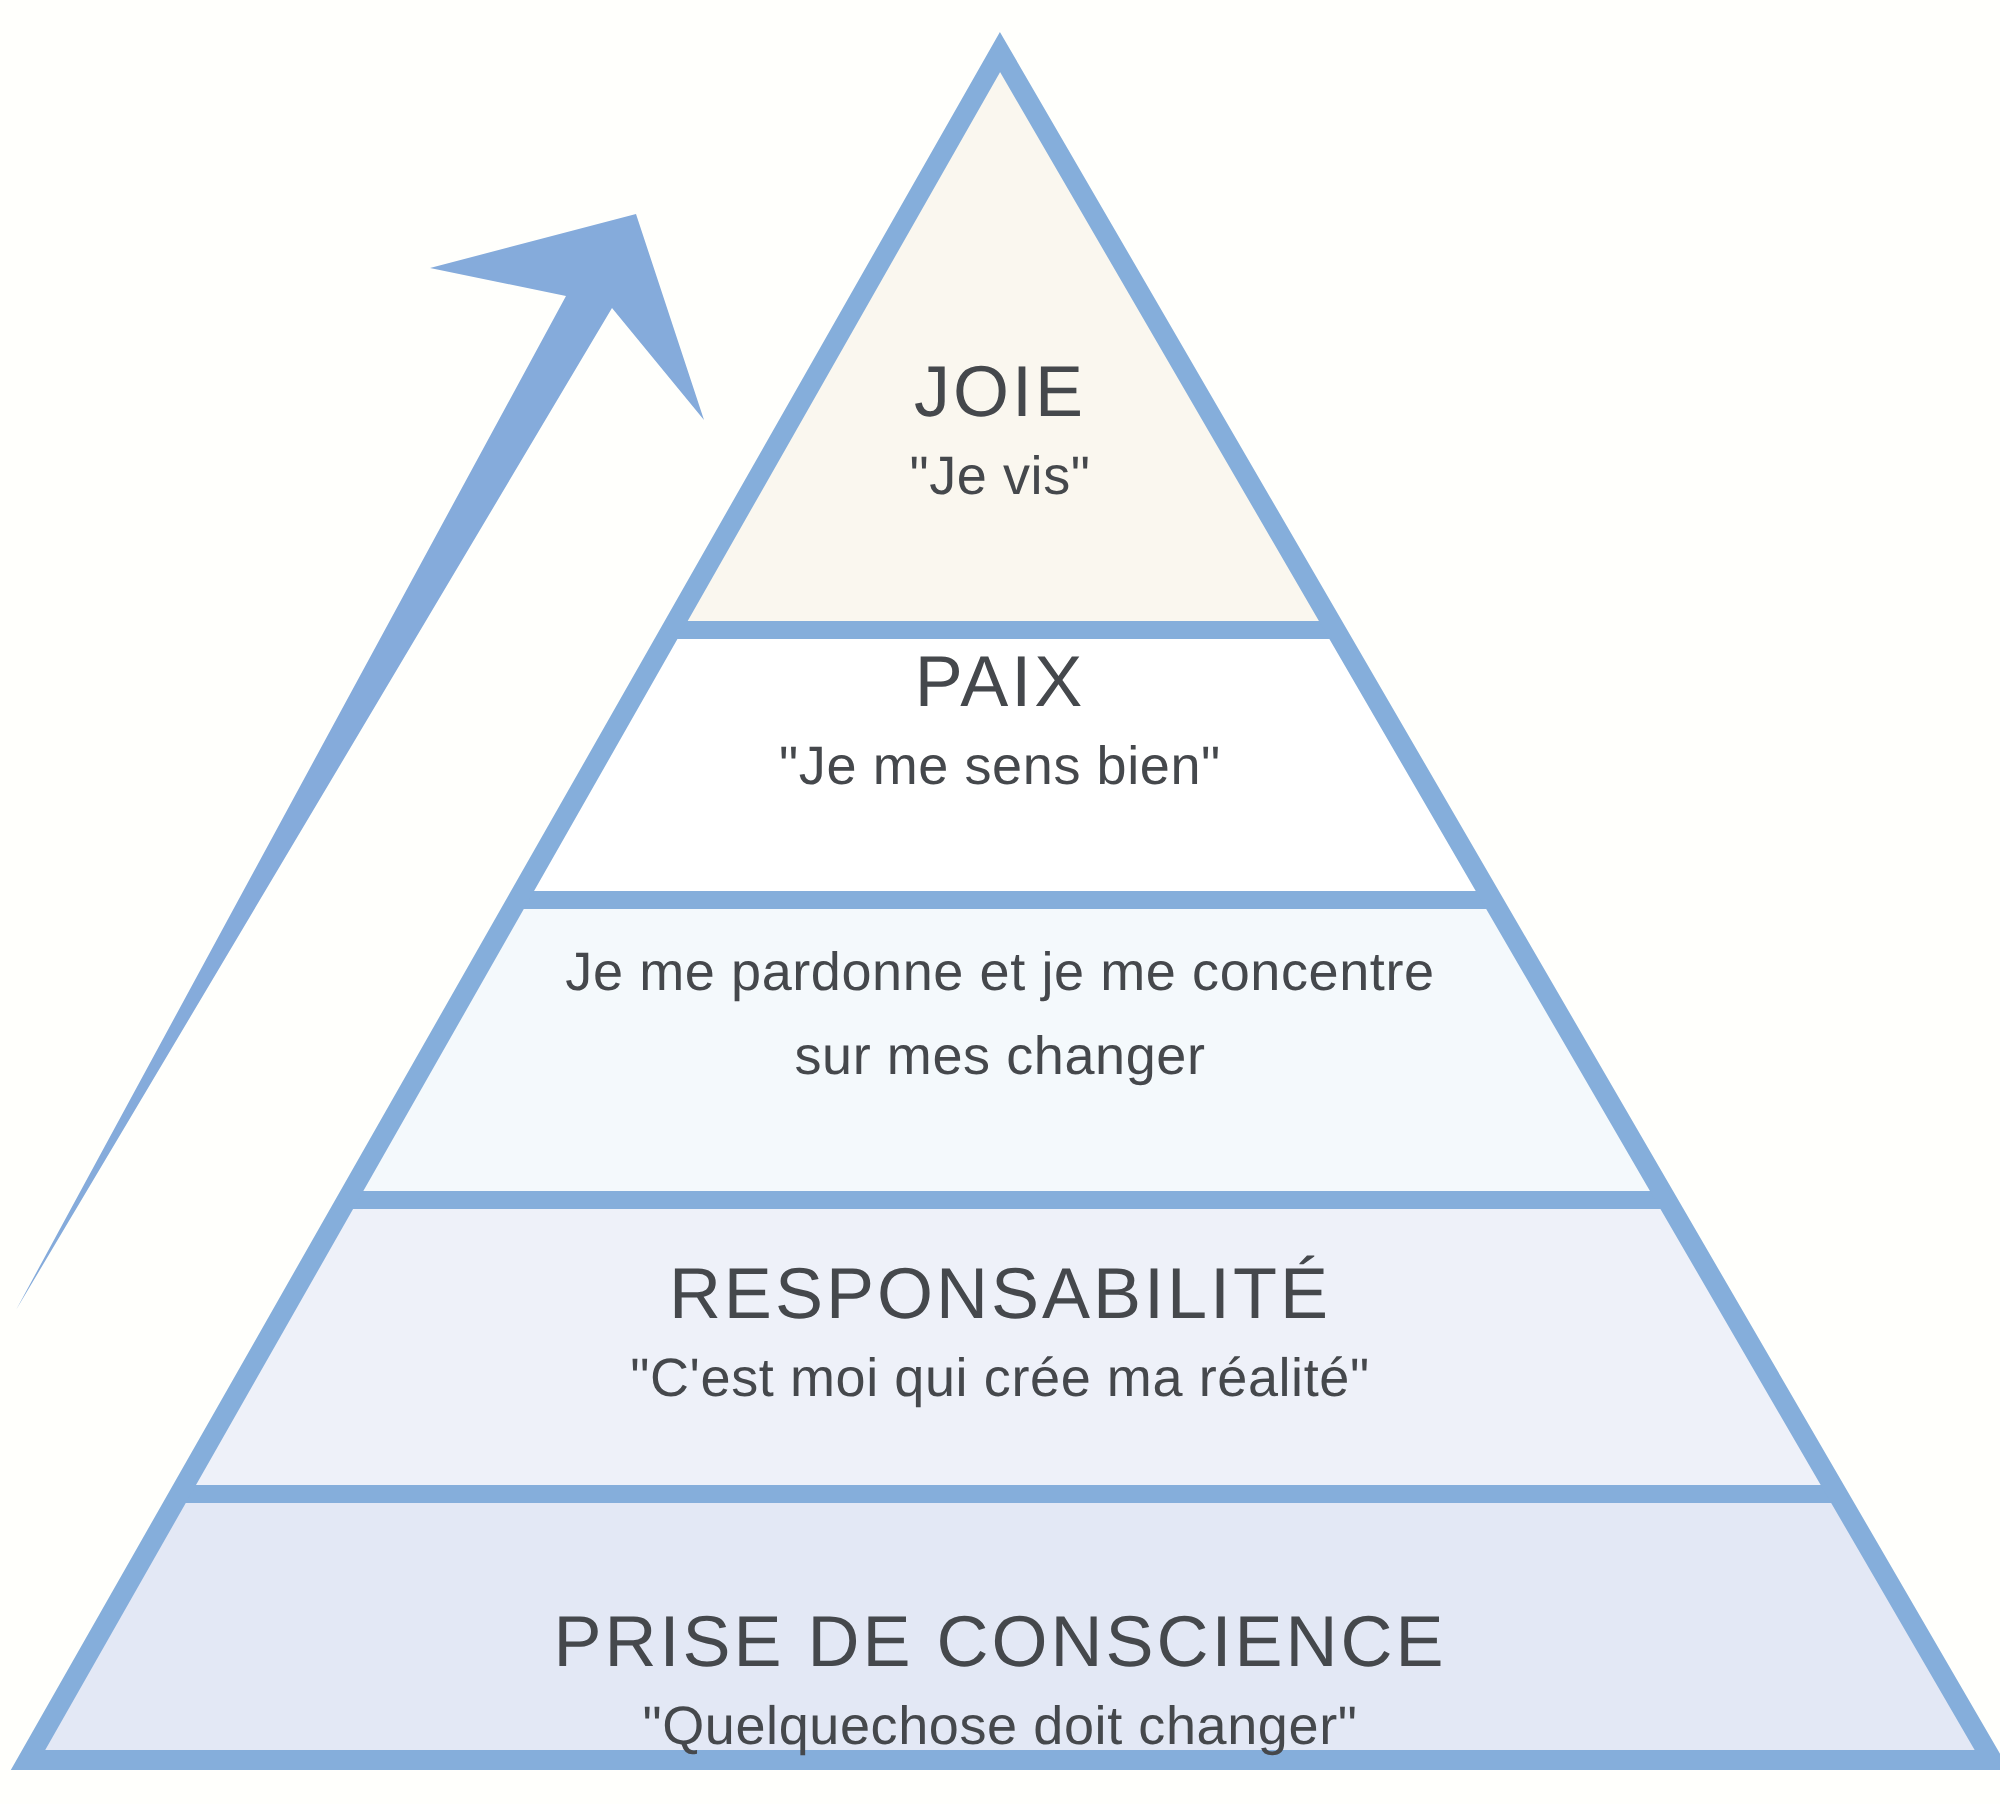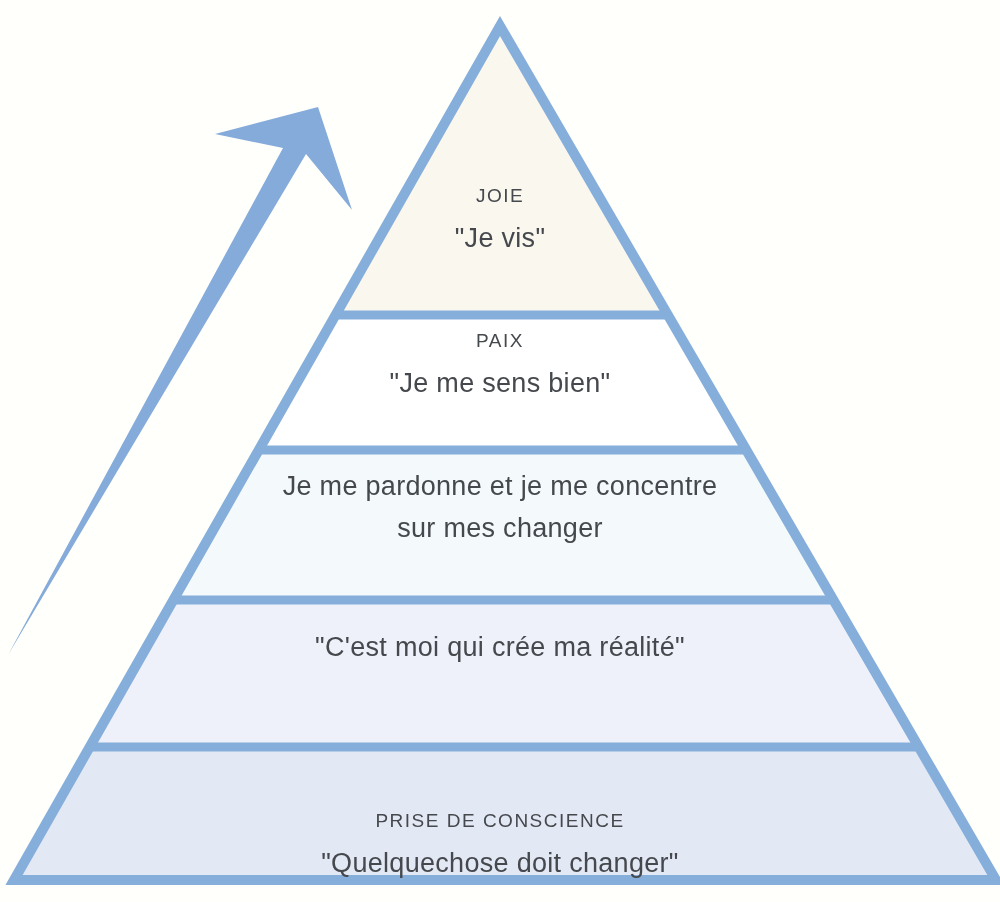--- a/index.html
+++ b/index.html
@@ -22,21 +22,21 @@
   }
   .level-text {
     position: absolute;
     left: 0;
     right: 0;
     text-align: center;
     color: #45484c;
     pointer-events: none;
   }
   .level-name {
-    font-size: 19px;
+    font-size: 36px;
     font-weight: 300;
     line-height: 42px;
     letter-spacing: 1.5px;
   }
   .level-quote {
     font-size: 27px;
     font-weight: 300;
     line-height: 42px;
     letter-spacing: 0.3px;
     white-space: pre-line;
@@ -79,20 +79,21 @@
     <div class="level-name">PAIX</div>
     <div class="level-quote">"Je me sens bien"</div>
   </div>
 
   <div class="level-text lvl3">
     <div class="level-quote">Je me pardonne et je me concentre
 sur mes changer</div>
   </div>
 
   <div class="level-text lvl4">
+    <div class="level-name">RESPONSABILITÉ</div>
     <div class="level-quote">"C'est moi qui crée ma réalité"</div>
   </div>
 
   <div class="level-text lvl5">
     <div class="level-name">PRISE DE CONSCIENCE</div>
     <div class="level-quote">"Quelquechose doit changer"</div>
   </div>
 
 </div>
 

